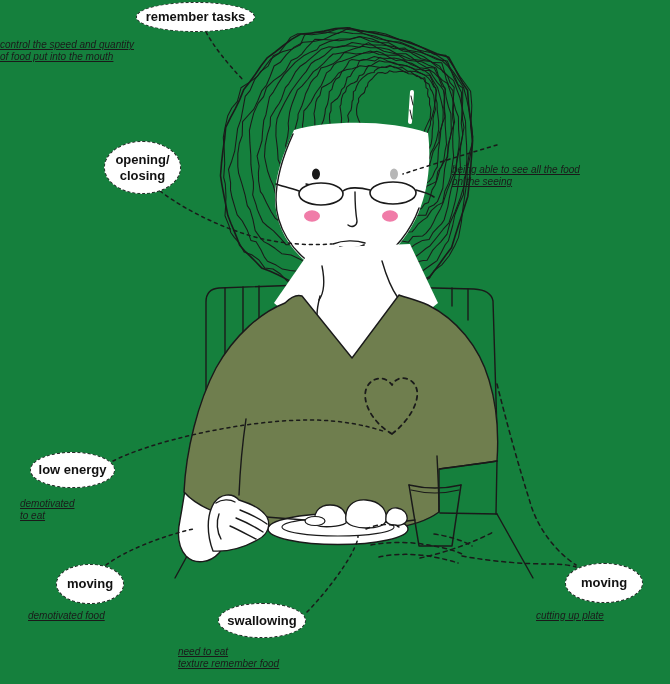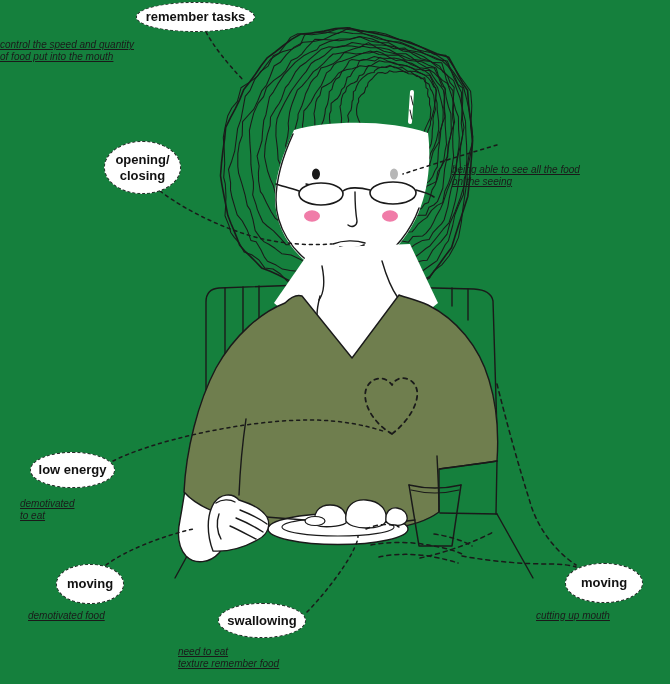--- a/index.html
+++ b/index.html
@@ -165,15 +165,15 @@
 
   <div class="caption" style="left:0px;top:39px;width:200px;">control the speed and quantity
 of food put into the mouth</div>
   <div class="caption" style="left:452px;top:164px;width:218px;">being able to see all the food
 on the seeing</div>
   <div class="caption" style="left:20px;top:498px;width:100px;">demotivated
 to eat</div>
   <div class="caption" style="left:28px;top:610px;width:142px;">demotivated food</div>
   <div class="caption" style="left:178px;top:646px;width:162px;">need to eat
 texture remember food</div>
-  <div class="caption" style="left:536px;top:610px;width:128px;">cutting up mouth</div>
+  <div class="caption" style="left:536px;top:610px;width:128px;">cutting up plate</div>
 
 </div>
 
 </body></html>

